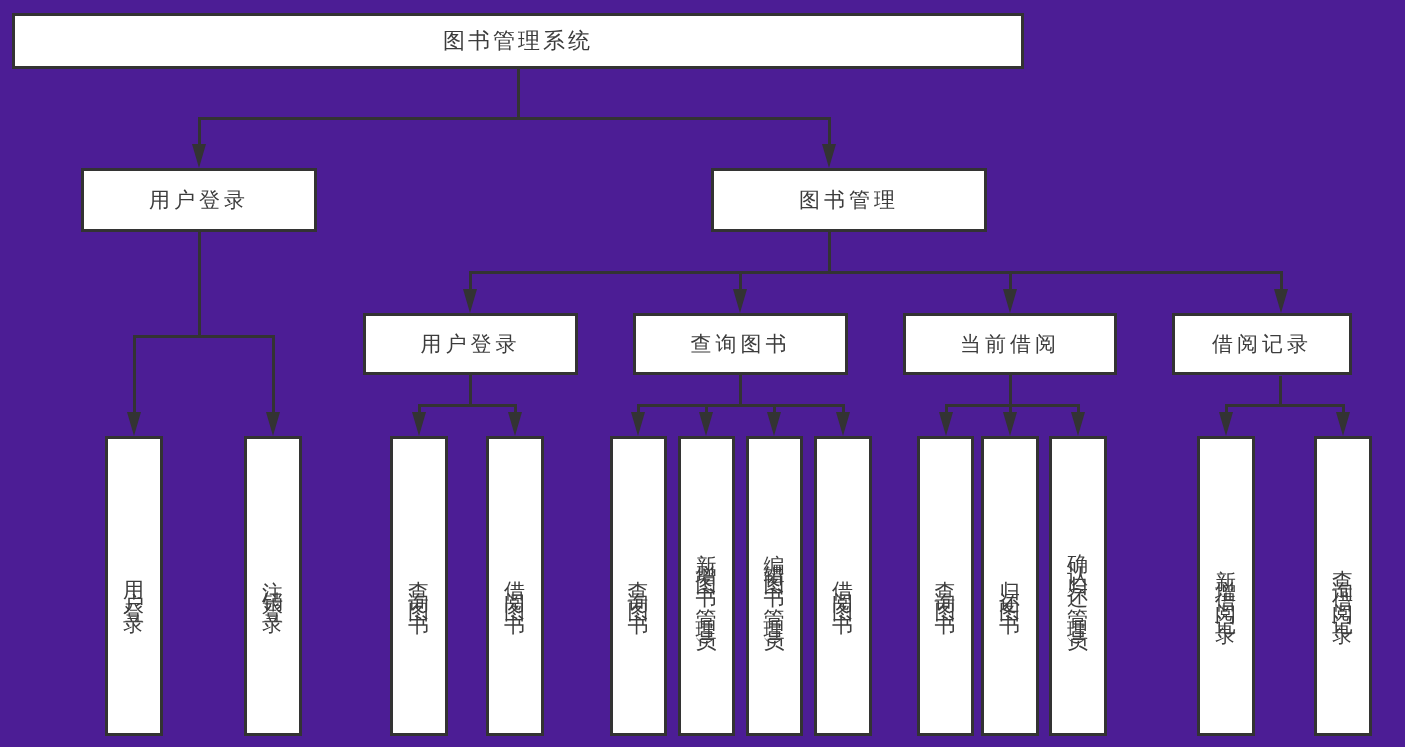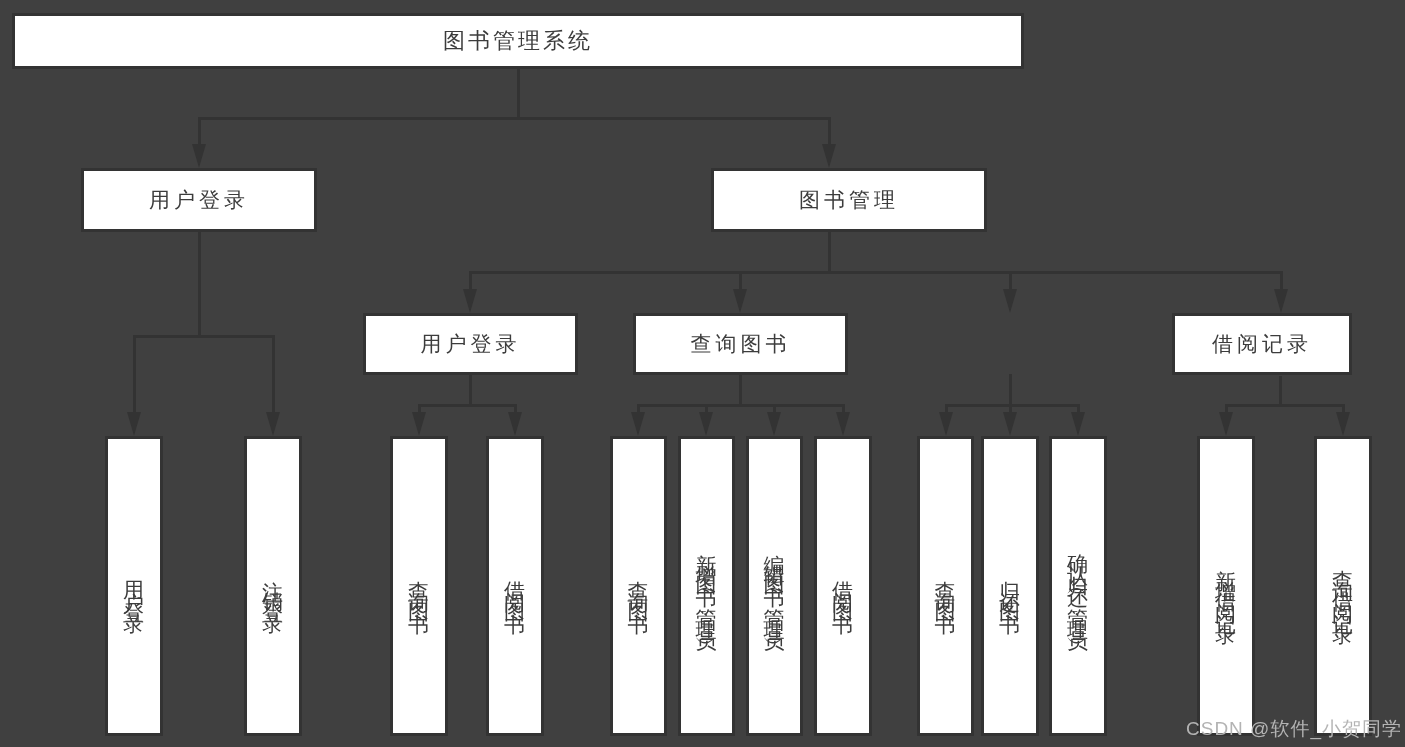--- a/index.html
+++ b/index.html
@@ -1,17 +1,17 @@
 <!DOCTYPE html>
 <html><head>
 <meta charset="utf-8">
 <style>
   html,body{margin:0;padding:0;background:#ffffff;}
   #canvas{
-    position:relative;width:1405px;height:747px;background:#404040;
+    position:relative;width:1405px;height:747px;background:#4c1d95;
     font-family:"Liberation Sans","DejaVu Sans",sans-serif;
     overflow:hidden;
   }
   .box{
     position:absolute;box-sizing:border-box;border:3px solid #333333;background:#ffffff;
     display:flex;align-items:center;justify-content:center;
     color:#3c3c3c;
   }
   .box.h span{letter-spacing:4px;white-space:nowrap;}
   .box.root span{font-size:22px;letter-spacing:3px;}
@@ -72,20 +72,23 @@
   <div class="shaft" style="left:1009px;top:271px;height:20px"></div>
   <div class="tri" style="left:1003px;top:289px"></div>
   <div class="shaft" style="left:1280px;top:271px;height:20px"></div>
   <div class="tri" style="left:1274px;top:289px"></div>
 
   <div class="box h lvl" style="left:363px;top:313px;width:215px;height:62px">
     <span>用户登录</span>
   </div>
   <div class="box h lvl" style="left:633px;top:313px;width:215px;height:62px">
     <span>查询图书</span>
+  </div>
+  <div class="box h lvl" style="left:903px;top:313px;width:214px;height:62px">
+    <span>当前借阅</span>
   </div>
   <div class="box h lvl" style="left:1172px;top:313px;width:180px;height:62px">
     <span>借阅记录</span>
   </div>
 
   <div class="vline" style="left:469px;top:375px;height:31px"></div>
   <div class="hline" style="left:418px;top:404px;width:99px"></div>
   <div class="shaft" style="left:418px;top:404px;height:10px"></div>
   <div class="tri" style="left:412px;top:412px"></div>
   <div class="shaft" style="left:514px;top:404px;height:10px"></div>
@@ -155,15 +158,14 @@
     <span>确认归还（管理员）</span>
   </div>
 
   <div class="box leaf" style="left:1197px;top:436px;width:58px;height:300px">
     <span>新增借阅记录</span>
   </div>
   <div class="box leaf" style="left:1314px;top:436px;width:58px;height:300px">
     <span>查询借阅记录</span>
   </div>
 
-  <div class="watermark">CSDN @软件_小贺同学</div>
 
 </div>
 
 </body></html>

